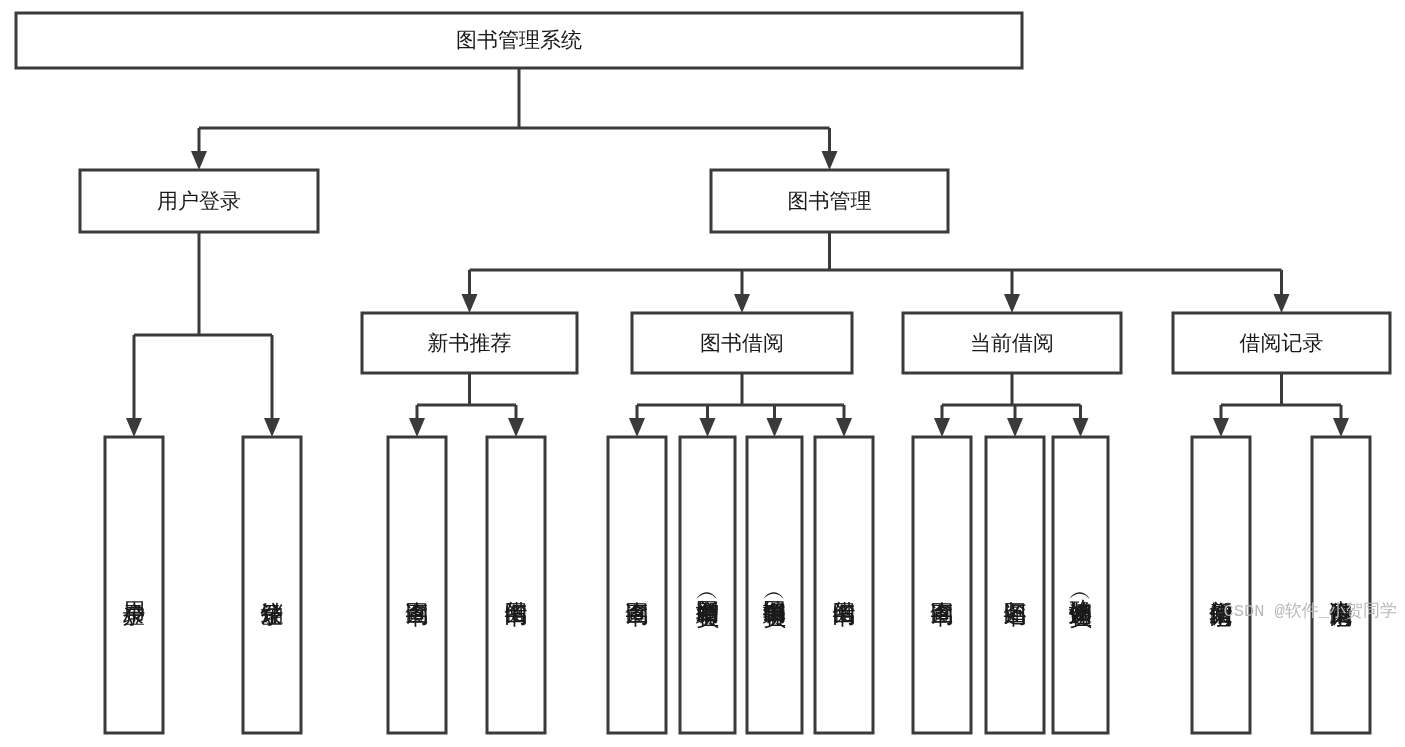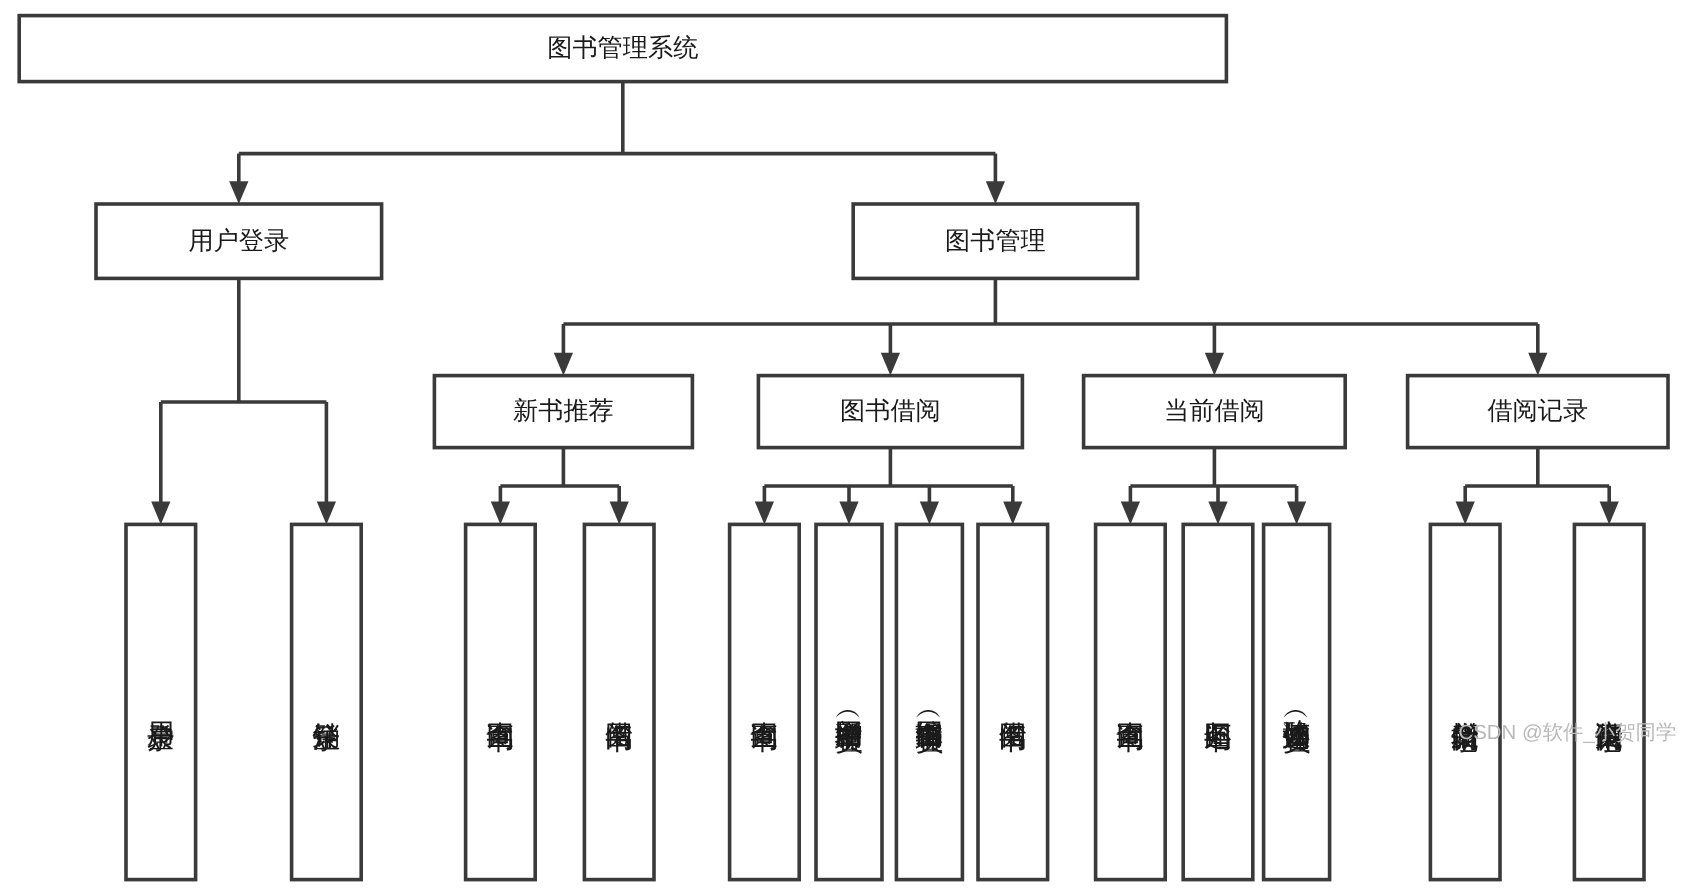--- a/index.html
+++ b/index.html
@@ -62,21 +62,21 @@
     display: flex;
     align-items: center;
     justify-content: center;
     white-space: nowrap;
     pointer-events: none;
   }
   .watermark {
     position: absolute;
     right: 8px;
     bottom: 6px;
-    font-family: Liberation Sans, sans-serif;
+    font-family: Liberation Mono, monospace;
     font-size: 17px;
     color: #b9b9b9;
     white-space: nowrap;
   }
 </style>
 </head>
 <body>
 
 <div id="diagram-root">
   <svg id="tree" viewBox="0 0 1405 747">

